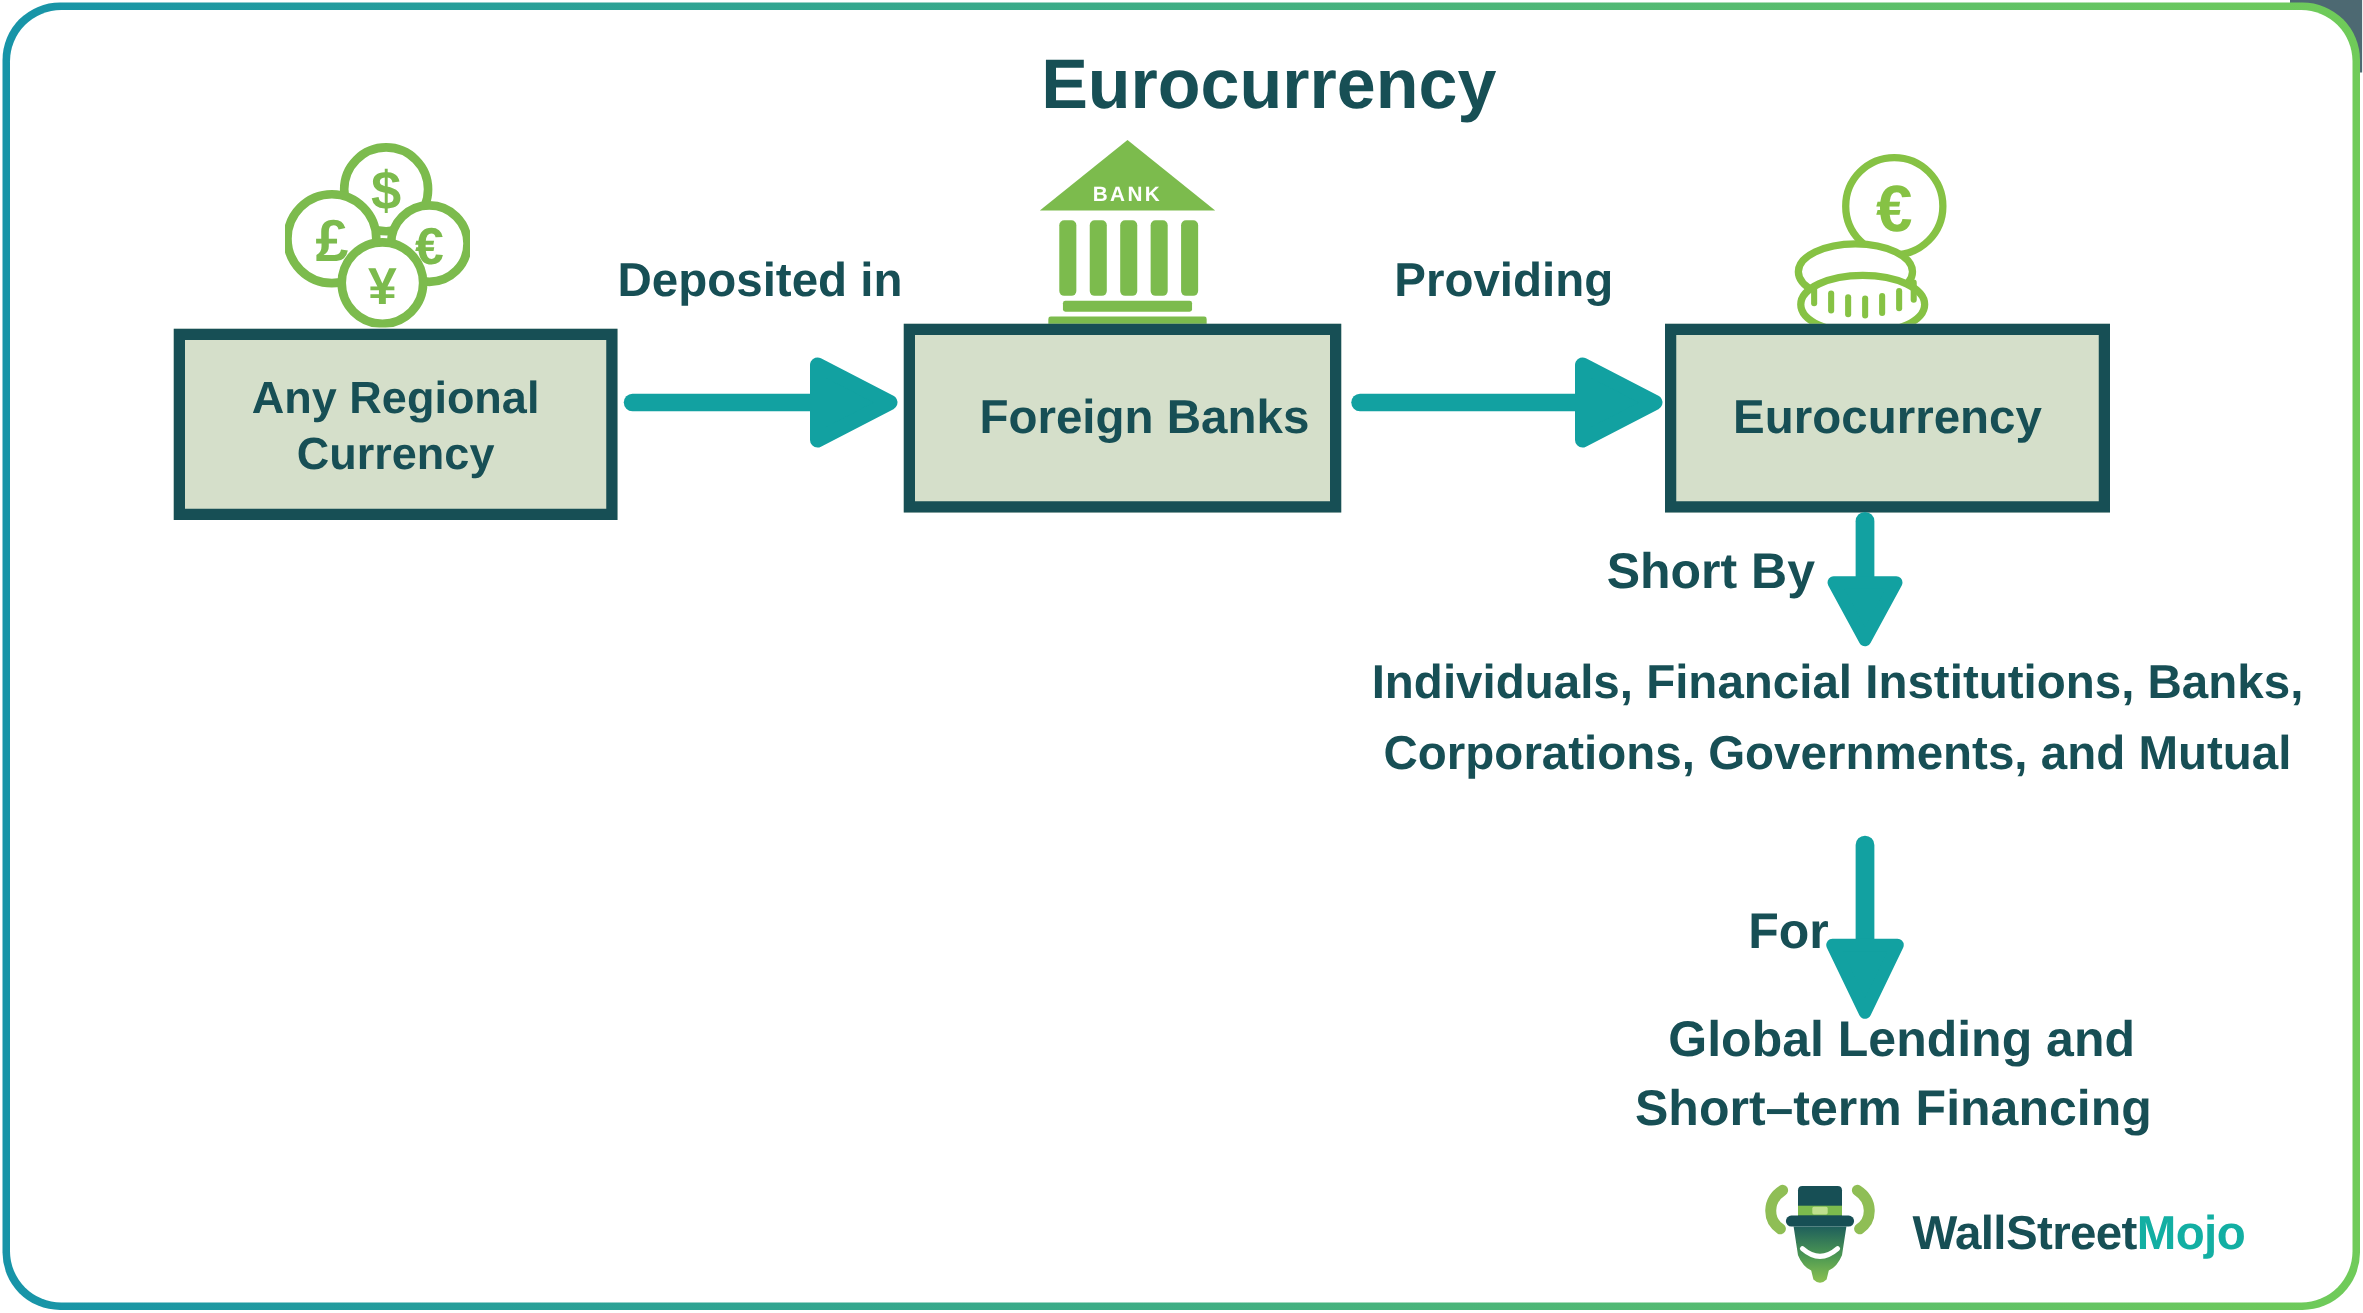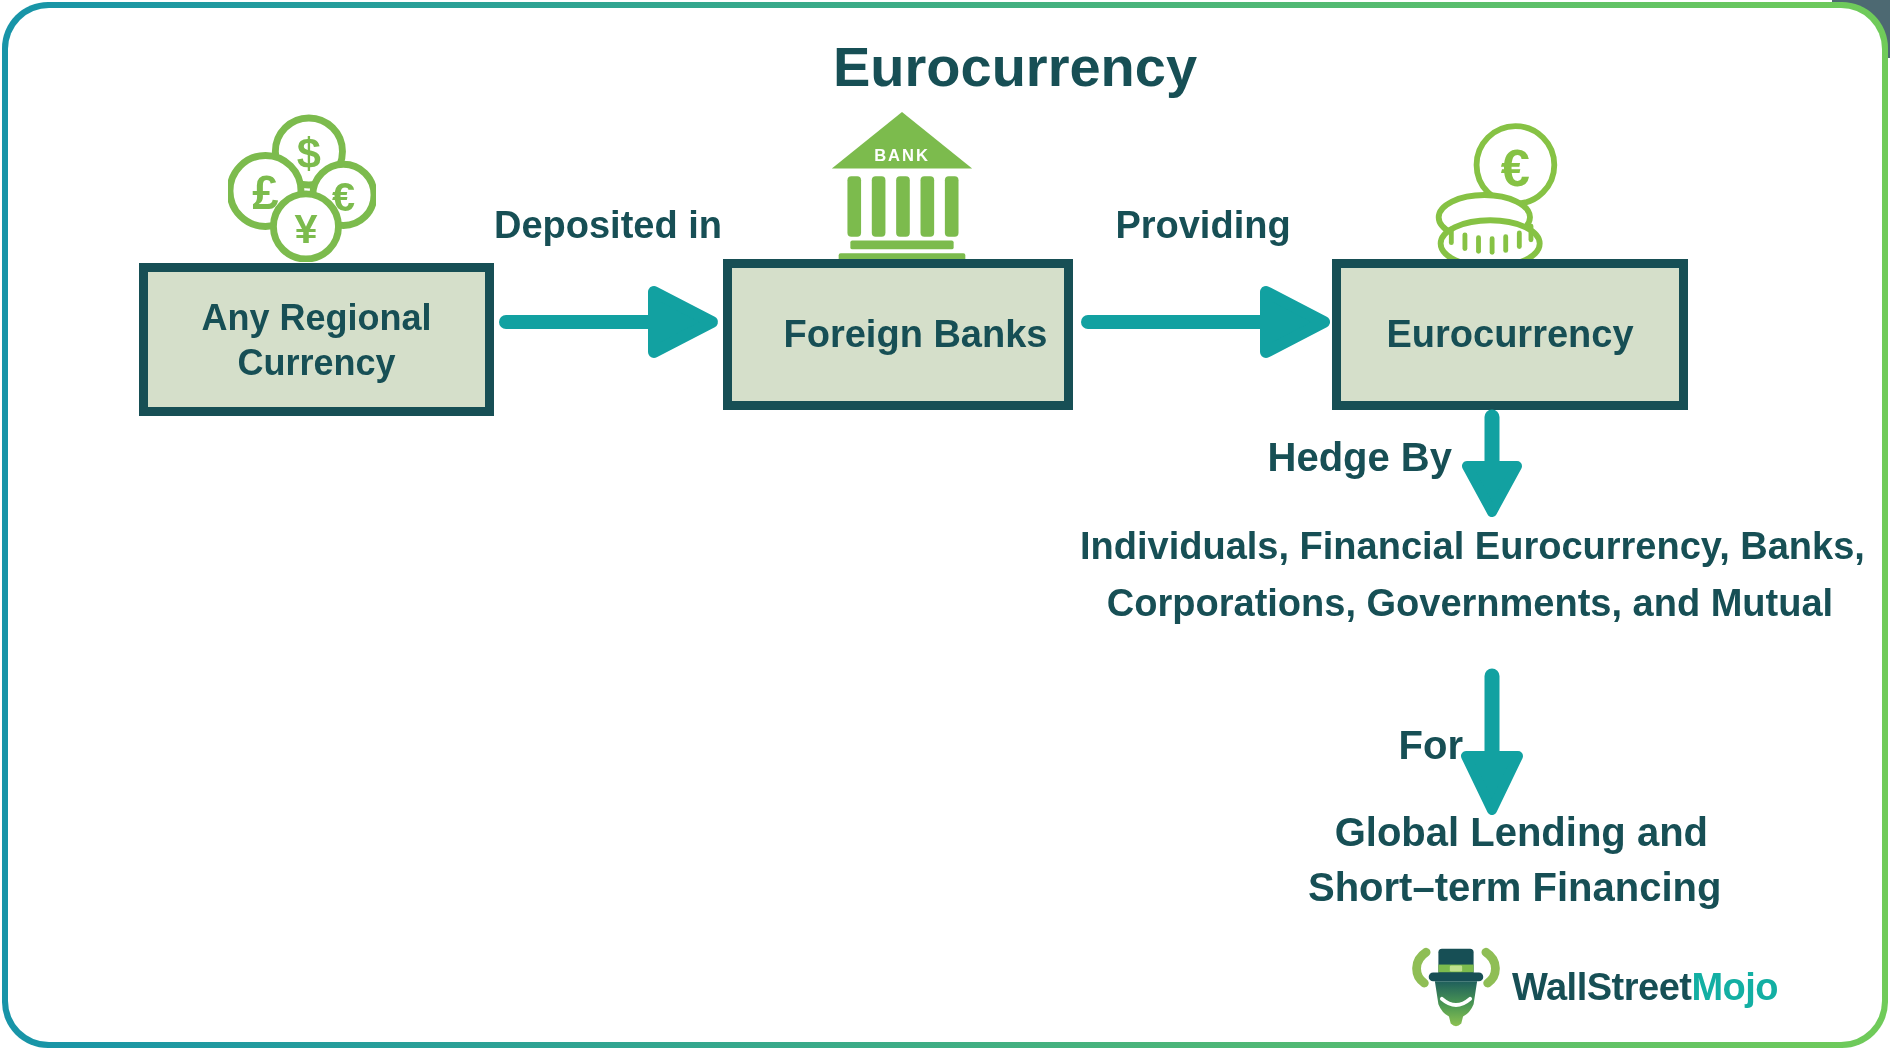--- a/index.html
+++ b/index.html
@@ -31,21 +31,21 @@
   .purpose-block{left:1308px;top:805px;width:400px;text-align:right;line-height:55px;font-size:40px;}
   .arrow-svg{position:absolute;overflow:visible;}
   #arrow1{left:496px;top:280px;}
   #arrow2{left:1078px;top:280px;}
   #arrow-down-1{left:1462px;top:410px;}
   #arrow-down-2{left:1462px;top:668px;}
   .icon-svg{position:absolute;}
   #currency-cluster{left:228px;top:112px;}
   #bank-icon{left:828px;top:110px;}
   #coins-icon{left:1428px;top:120px;}
-  .logo{position:absolute;left:1412px;top:944px;display:flex;align-items:center;gap:12px;}
+  .logo{position:absolute;left:1412px;top:944px;display:flex;align-items:center;gap:30px;}
   .logo-text{font-size:38px;font-weight:800;letter-spacing:-0.5px;}
   .logo-text .primary{color:#174F55;}
   .logo-text .accent{color:#13AFA3;}
   svg text{font-family:"Liberation Sans",sans-serif;}
 </style>
 </head>
 <body>
 
 <div class="canvas">
 
@@ -122,27 +122,27 @@
 
     <svg id="arrow1" class="arrow-svg" width="228" height="84" viewBox="0 0 228 84">
       <line x1="10" y1="42" x2="162" y2="42" stroke="#12A1A1" stroke-width="14" stroke-linecap="round"></line>
       <polygon points="158,12 158,72 216,42" fill="#12A1A1" stroke="#12A1A1" stroke-width="12" stroke-linejoin="round"></polygon>
     </svg>
     <svg id="arrow2" class="arrow-svg" width="258" height="84" viewBox="0 0 258 84">
       <line x1="10" y1="42" x2="192" y2="42" stroke="#12A1A1" stroke-width="14" stroke-linecap="round"></line>
       <polygon points="188,12 188,72 246,42" fill="#12A1A1" stroke="#12A1A1" stroke-width="12" stroke-linejoin="round"></polygon>
     </svg>
 
-    <div id="used-by-label" class="t">Hedge By</div>
+    <div id="used-by-label" class="t">Short By</div>
     <svg id="arrow-down-1" class="arrow-svg" width="60" height="110" viewBox="0 0 60 110">
       <line x1="30" y1="7" x2="30" y2="62" stroke="#12A1A1" stroke-width="15" stroke-linecap="round"></line>
       <polygon points="5,56 55,56 30,102" fill="#12A1A1" stroke="#12A1A1" stroke-width="10" stroke-linejoin="round"></polygon>
     </svg>
     <div class="users-block t">
-      <div>Individuals, Financial Eurocurrency, Banks,</div>
+      <div>Individuals, Financial Institutions, Banks,</div>
       <div>Corporations, Governments, and Mutual</div>
     </div>
 
     <div id="for-label" class="t">For</div>
     <svg id="arrow-down-2" class="arrow-svg" width="60" height="150" viewBox="0 0 60 150">
       <line x1="30" y1="8" x2="30" y2="94" stroke="#12A1A1" stroke-width="15" stroke-linecap="round"></line>
       <polygon points="4,88 56,88 30,142" fill="#12A1A1" stroke="#12A1A1" stroke-width="10" stroke-linejoin="round"></polygon>
     </svg>
     <div class="purpose-block t">
       <div>Global Lending and</div>

